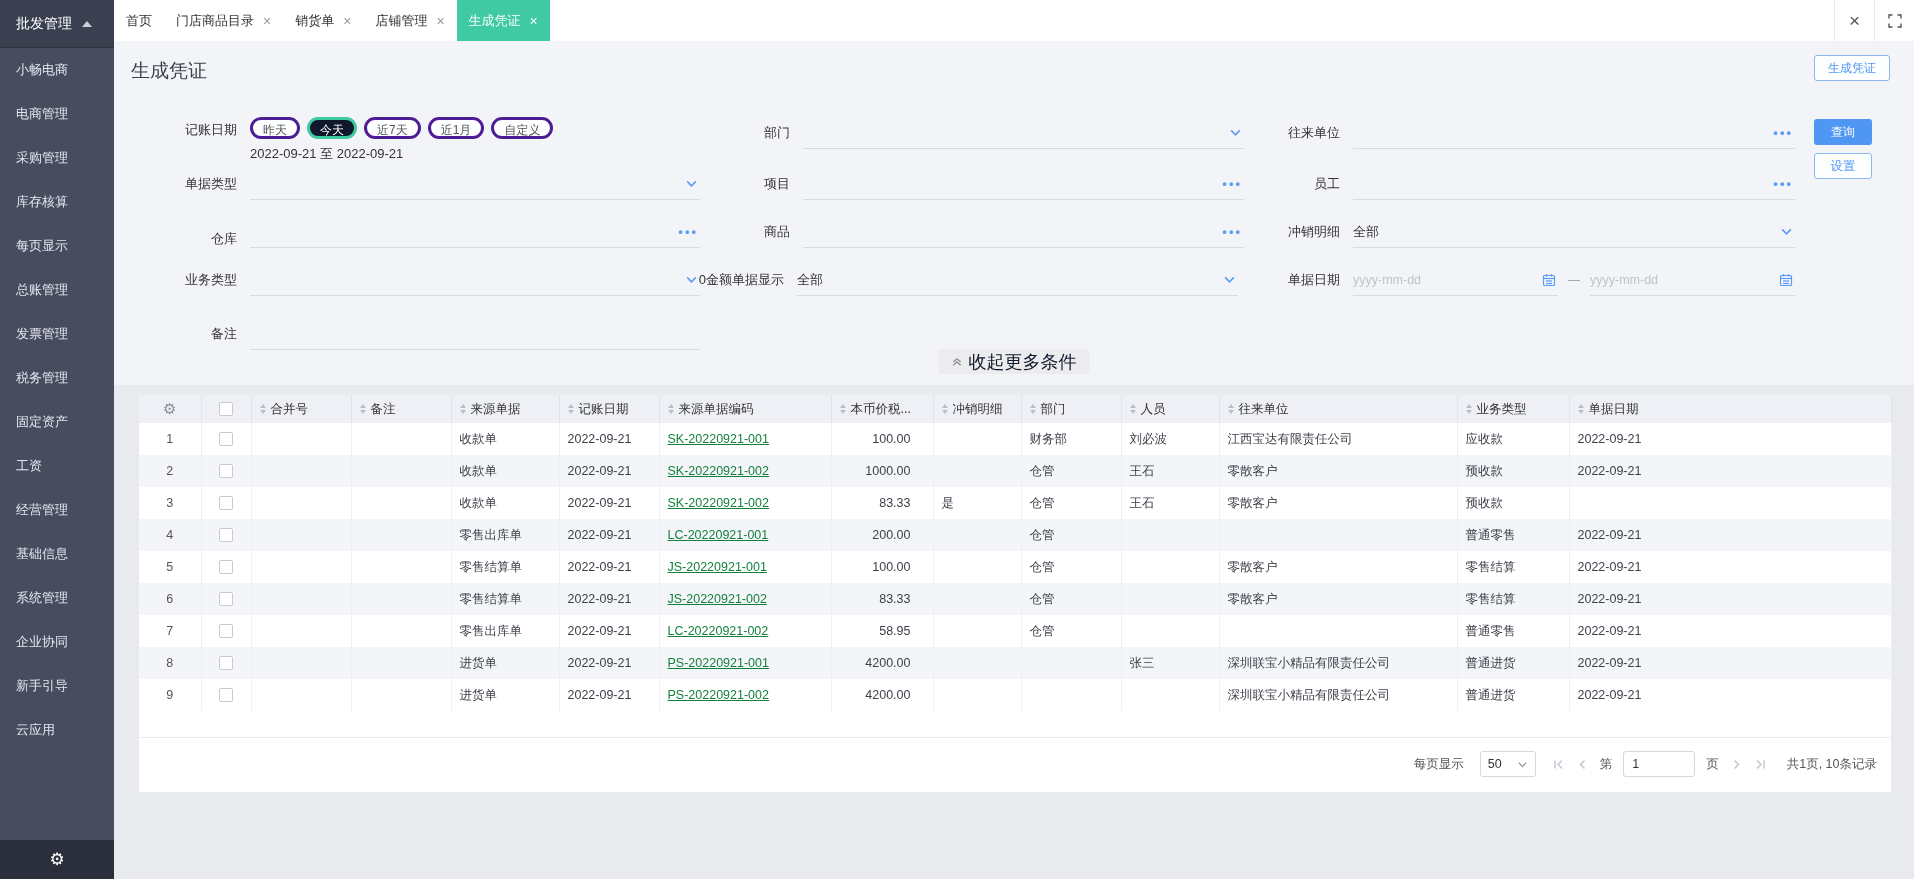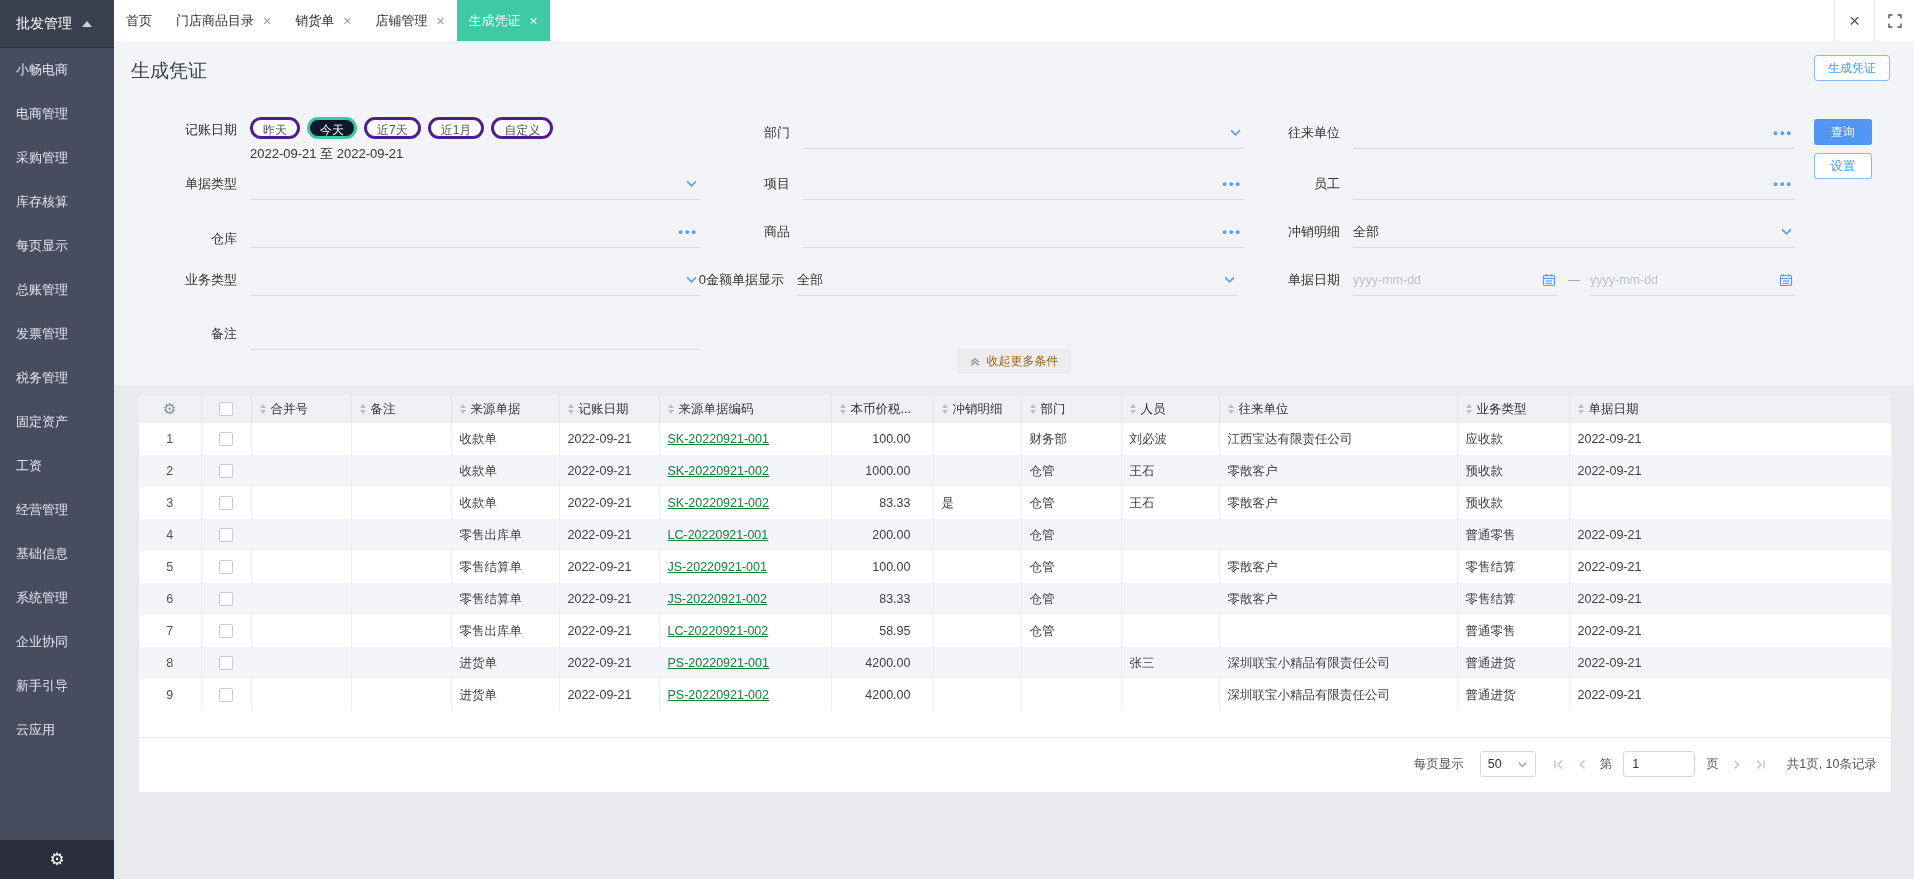--- a/index.html
+++ b/index.html
@@ -64,21 +64,21 @@
   .date-input::placeholder, .remark-input::placeholder { color:#bfc3cc; }
   .date-wrap { flex:1; height:100%; border-bottom:1px solid #d8dbe2; display:flex; align-items:center; position:relative; padding-right:20px; }
   .date-dash { color:#9aa0ab; margin:0 10px; font-size:12px; flex-shrink:0; }
 
   .btn-query { position:absolute; right:42px; top:22px; width:58px; height:26px; background:#4f97f3; color:#fff;
                border:none; border-radius:3px; font-size:12px; cursor:pointer; }
   .btn-settings { position:absolute; right:42px; top:56px; width:58px; height:26px; background:#fdfefe; color:#4f97f3;
                   border:1px solid #8cb8f2; border-radius:3px; font-size:12.5px; cursor:pointer; }
 
   .collapse-btn { position:absolute; left:50%; transform:translateX(-50%); top:252px; height:25px; padding:0 13px;
-                  background:#ececef; border:none; border-radius:3px; color:#a16207; font-size:12px; display:flex;
+                  background:#ececef; border:none; border-radius:3px; color:#0f172a; font-size:18px; display:flex;
                   align-items:center; gap:6px; cursor:pointer; }
 
   
   .table-card { margin:10px 23px 0 25px; background:#fff; }
   table { border-collapse:collapse; table-layout:fixed; width:1752px; }
   thead th { background:#eef0f6; height:28px; font-weight:normal; font-size:12.5px; color:#333; text-align:left;
              border-right:1px solid #e2e4ea; padding:0 0 0 8px; cursor:pointer; }
   thead th.icon-col { text-align:center; padding:0; }
   .th-inner { display:flex; align-items:center; }
   .sort { display:inline-flex; flex-direction:column; margin-right:5px; }

